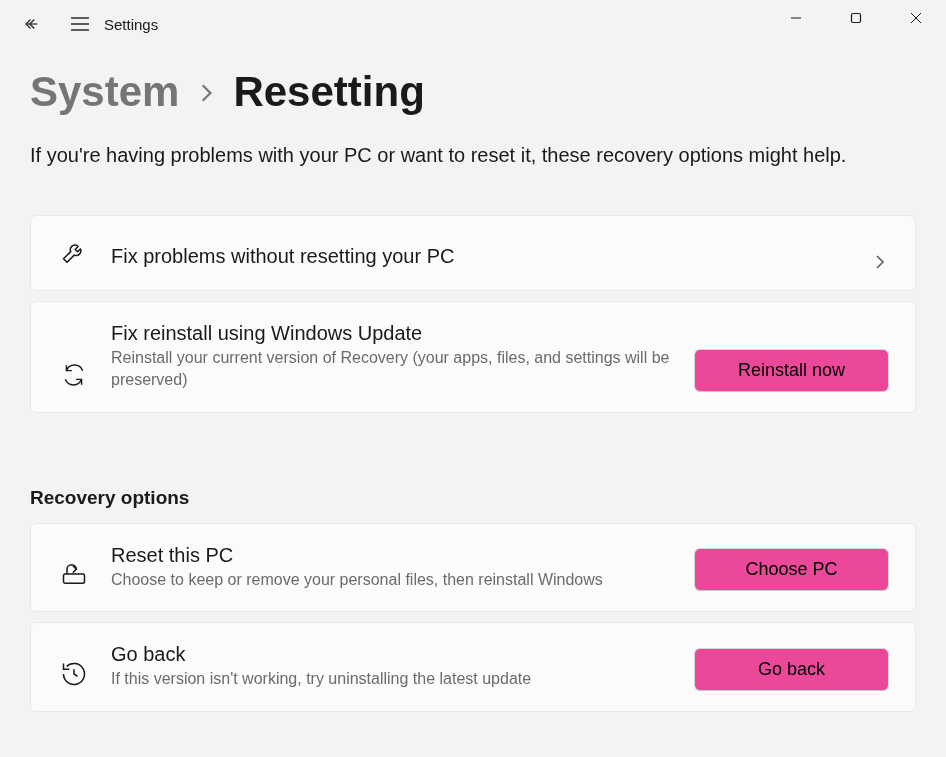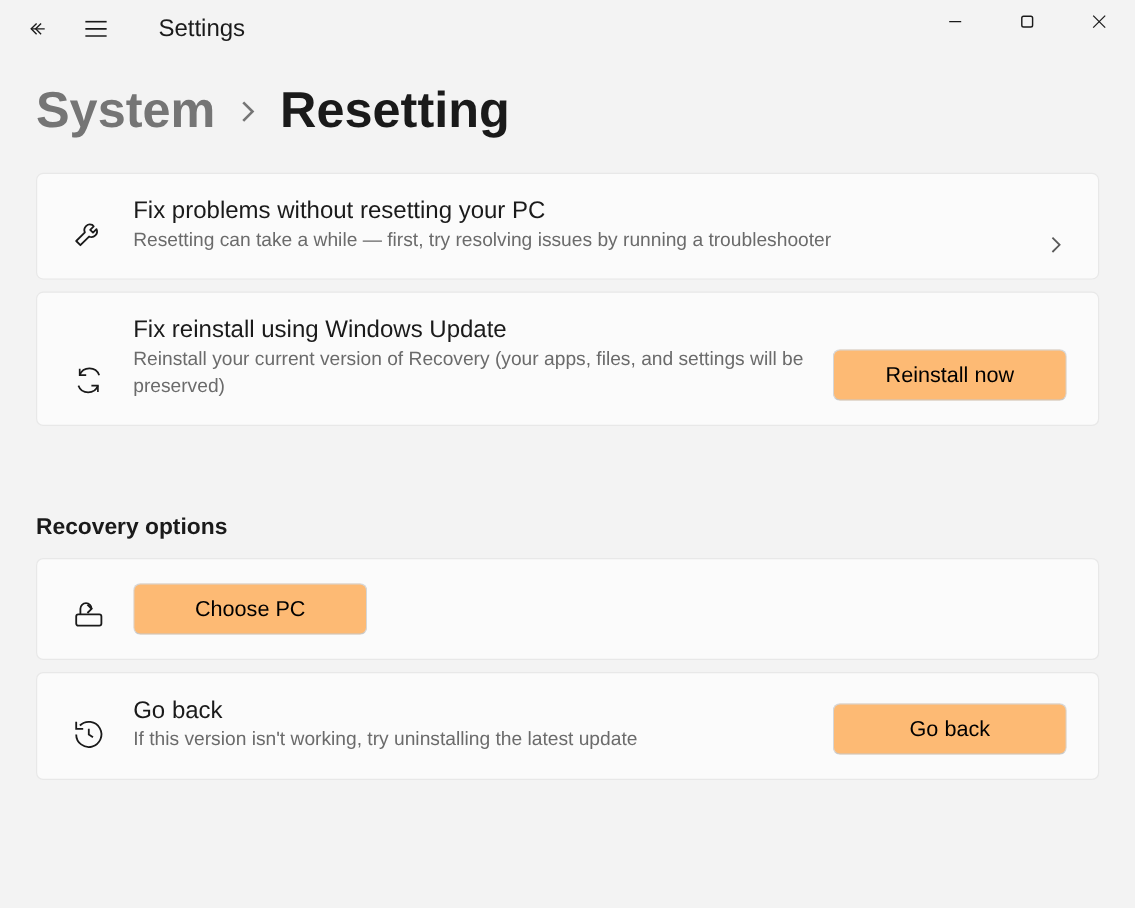--- a/index.html
+++ b/index.html
@@ -30,22 +30,21 @@
     .titlebar-btn {
       width: 48px;
       height: 48px;
       display: flex;
       align-items: center;
       justify-content: center;
       cursor: pointer;
       border-radius: 4px;
     }
     .app-title {
-      font-size: 20px;
-      margin-left: 28px;
+      font-size: 15px;
     }
     .window-controls {
       position: absolute;
       right: 0;
       top: 0;
       display: flex;
     }
     .window-control {
       width: 60px;
       height: 36px;
@@ -116,21 +115,21 @@
     }
     .card-subtitle {
       font-size: 16px;
       color: #6b6b6b;
       line-height: 1.4;
     }
     .card-action {
       flex-shrink: 0;
     }
     .btn {
-      background: #fdba74;
+      background: #ec4899;
       border: 1px solid #d6d6d6;
       border-bottom-color: #c8c8c8;
       border-radius: 6px;
       padding: 10px 34px;
       font-size: 18px;
       font-family: inherit;
       cursor: pointer;
       min-width: 195px;
     }
     .chevron-right-nav {
@@ -194,30 +193,30 @@
   <div class="breadcrumb">
     <span class="breadcrumb-parent">System</span>
     <span class="breadcrumb-chevron">
       <svg width="14" height="22" viewBox="0 0 12 20" fill="none" stroke="#757575" stroke-width="2">
         <path d="M3 3l7 7-7 7"></path>
       </svg>
     </span>
     <span class="breadcrumb-current">Resetting</span>
   </div>
 
+  <p class="page-description">If you're having problems with your PC or want to reset it, these recovery options might help.</p>
 
   <div class="card">
     <div class="card-icon">
       <svg width="28" height="28" viewBox="0 0 24 24" fill="none" stroke="#1a1a1a" stroke-width="1.3">
         <path d="M14.5 5.5a4 4 0 0 0-5.3 5.3L3 17l3 3 6.2-6.2a4 4 0 0 0 5.3-5.3L15 11l-2-2 2.5-2.5z" stroke-linejoin="round"></path>
       </svg>
     </div>
     <div class="card-body">
       <div class="card-title">Fix problems without resetting your PC</div>
-      <div class="card-subtitle">Resetting can take a while — first, try resolving issues by running a troubleshooter</div>
     </div>
     <div class="card-action chevron-right-nav">
       <svg width="10" height="16" viewBox="0 0 10 16" fill="none" stroke="#5a5a5a" stroke-width="1.5">
         <path d="M2 2l6 6-6 6"></path>
       </svg>
     </div>
   </div>
 
   <div class="card">
     <div class="card-icon">
@@ -240,20 +239,24 @@
   <h2 class="section-header">Recovery options</h2>
 
   <div class="card">
     <div class="card-icon">
       <svg width="28" height="28" viewBox="0 0 24 24" fill="none" stroke="#1a1a1a" stroke-width="1.3">
         <rect x="3" y="12" width="18" height="8" rx="1.5"></rect>
         <path d="M6 12V8a4 4 0 0 1 8 0"></path>
         <path d="M11 5l3 3-3 3"></path>
       </svg>
     </div>
+    <div class="card-body">
+      <div class="card-title">Reset this PC</div>
+      <div class="card-subtitle">Choose to keep or remove your personal files, then reinstall Windows</div>
+    </div>
     <div class="card-action">
       <button class="btn">Choose PC</button>
     </div>
   </div>
 
   <div class="card">
     <div class="card-icon">
       <svg width="28" height="28" viewBox="0 0 24 24" fill="none" stroke="#1a1a1a" stroke-width="1.3">
         <path d="M3 12a9 9 0 1 0 2.64-6.36"></path>
         <path d="M3 3v5h5"></path>

